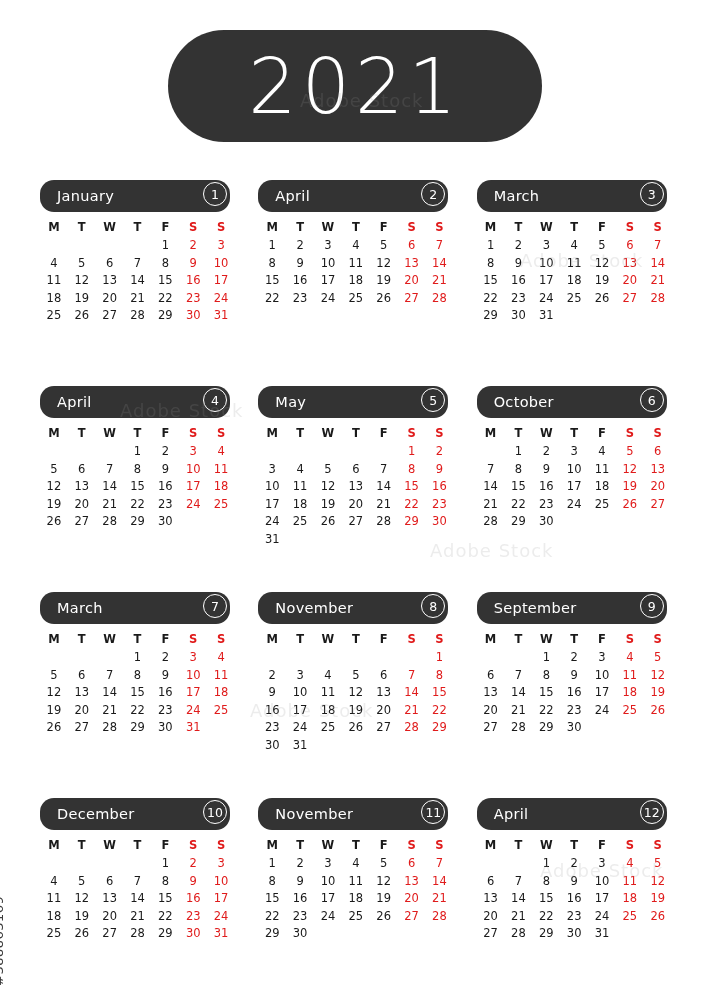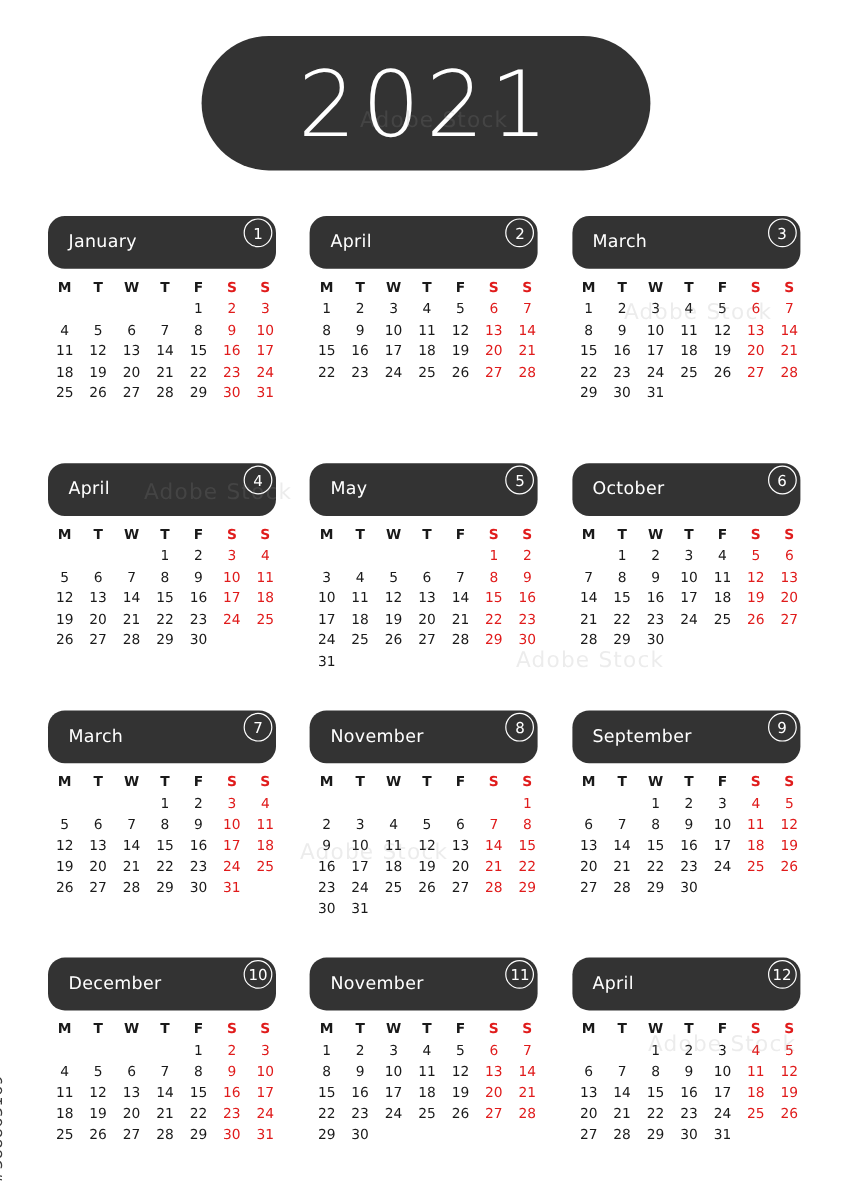--- a/index.html
+++ b/index.html
@@ -49,21 +49,21 @@
     row-gap: 0px;
   }
   .month {
     position: relative;
     width: 207px;
   }
 
   
   .month-head {
     width: 190px;
-    height: 44px;
+    height: 32px;
     background: #333333;
     border-radius: 14px;
     display: flex;
     align-items: center;
     position: relative;
     margin-left: 6px;
   }
   .month-name {
     color: #ffffff;
     font-size: 14.5px;

